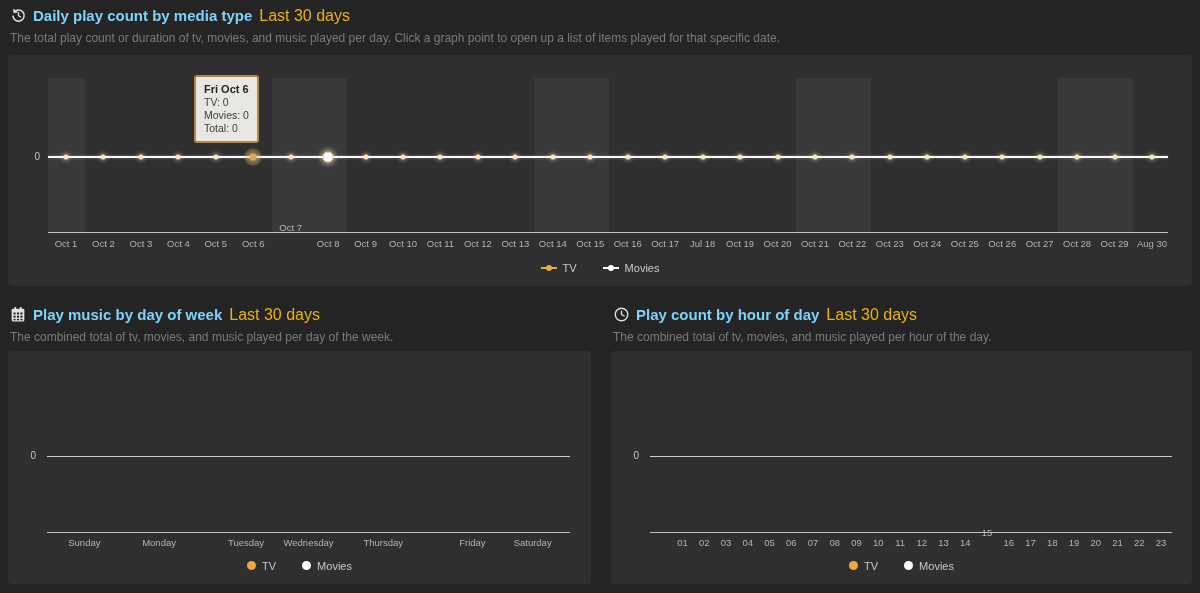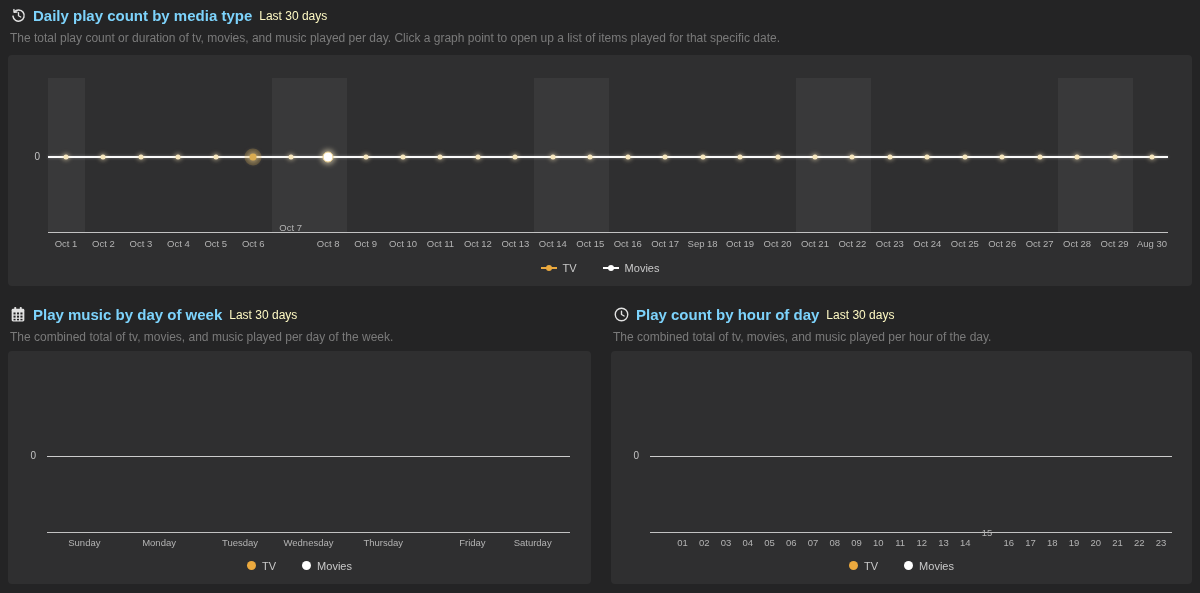--- a/index.html
+++ b/index.html
@@ -1,21 +1,21 @@
 <!DOCTYPE html>
 <html><head>
 <meta charset="utf-8">
 <style>
   html,body{margin:0;padding:0;background:#242425;font-family:"Liberation Sans",sans-serif;}
   body{width:1200px;height:593px;overflow:hidden;}
   .page{padding:6px 8px 0 8px;}
   .section-header{display:flex;align-items:center;gap:7px;height:18px;margin-left:2px;}
   .sh-icon{display:flex;align-items:center;justify-content:center;width:16px;height:16px;flex:0 0 auto;}
   .sh-title{font-size:15px;font-weight:700;color:#7dd3fc;white-space:nowrap;}
-  .sh-period{font-size:12px;color:#fef9c3;white-space:nowrap;position:relative;top:1px;}
+  .sh-period{font-size:16px;color:#eab308;white-space:nowrap;position:relative;top:1px;}
   .subtitle{font-size:12px;color:#7a7a7a;margin:7px 0 0 2px;height:14px;}
   .panel{position:relative;background:#2f2f30;border-radius:4px;overflow:hidden;}
   .panel-daily{margin-top:10px;height:231px;width:1184px;}
   .row2{display:flex;gap:20px;margin-top:19px;}
   .col-left{width:583px;flex:0 0 auto;}
   .col-right{width:581px;flex:0 0 auto;}
   .panel-sm{margin-top:7px;height:233px;}
   .plot{position:absolute;inset:0;}
   .band{position:absolute;background:#39393a;z-index:1;}
   .series-line{position:absolute;height:2px;background:#fbfbfb;z-index:3;box-shadow:0 0 3px rgba(255,255,255,0.35);}
@@ -93,21 +93,21 @@
           <div class="xtick" style="left: 507.379px; top: 183px;">Oct 13</div>
           <div class="dot" style="left: 507.379px; top: 102px;"></div>
           <div class="xtick" style="left: 544.828px; top: 183px;">Oct 14</div>
           <div class="dot" style="left: 544.828px; top: 102px;"></div>
           <div class="xtick" style="left: 582.276px; top: 183px;">Oct 15</div>
           <div class="dot" style="left: 582.276px; top: 102px;"></div>
           <div class="xtick" style="left: 619.724px; top: 183px;">Oct 16</div>
           <div class="dot" style="left: 619.724px; top: 102px;"></div>
           <div class="xtick" style="left: 657.172px; top: 183px;">Oct 17</div>
           <div class="dot" style="left: 657.172px; top: 102px;"></div>
-          <div class="xtick" style="left: 694.621px; top: 183px;">Sep 18</div>
+          <div class="xtick" style="left: 694.621px; top: 183px;">Jul 18</div>
           <div class="dot" style="left: 694.621px; top: 102px;"></div>
           <div class="xtick" style="left: 732.069px; top: 183px;">Oct 19</div>
           <div class="dot" style="left: 732.069px; top: 102px;"></div>
           <div class="xtick" style="left: 769.517px; top: 183px;">Oct 20</div>
           <div class="dot" style="left: 769.517px; top: 102px;"></div>
           <div class="xtick" style="left: 806.966px; top: 183px;">Oct 21</div>
           <div class="dot" style="left: 806.966px; top: 102px;"></div>
           <div class="xtick" style="left: 844.414px; top: 183px;">Oct 22</div>
           <div class="dot" style="left: 844.414px; top: 102px;"></div>
           <div class="xtick" style="left: 881.862px; top: 183px;">Oct 23</div>
@@ -130,20 +130,28 @@
       <div class="legend" id="legend-daily">
           <span class="legend-item">
             <span class="legend-marker line" style="--c: #EBA93E;"></span>
             <span class="legend-label">TV</span>
           </span>
           <span class="legend-item">
             <span class="legend-marker line" style="--c: #ffffff;"></span>
             <span class="legend-label">Movies</span>
           </span>
         </div>
+      <div class="tooltip">
+        <div class="tt-title">Fri Oct 6</div>
+        <div id="tt-rows">
+            <div class="tt-row">TV: 0</div>
+            <div class="tt-row">Movies: 0</div>
+            <div class="tt-row">Total: 0</div>
+          </div>
+      </div>
     </div>
   </div>
 
   <div class="row2">
 
     <div class="col-left section">
       <div class="section-header">
         <span class="sh-icon">
           <svg width="14" height="15" viewBox="0 0 24 26">
             <rect x="1" y="3" width="22" height="22" rx="2.5" fill="#e2e2e2"></rect>
@@ -166,21 +174,21 @@
         <span class="sh-period">Last 30 days</span>
       </div>
       <div class="subtitle">The combined total of tv, movies, and music played per day of the week.</div>
       <div class="panel panel-sm">
         <div class="plot" id="plot-dow">
             <div class="zero-line" style="left: 39px; width: 523px; top: 105px;"></div>
             <div class="axis-line" style="left: 39px; width: 523px; top: 181px;"></div>
             <div class="ytick" style="left: 6px; width: 22px; top: 99px;">0</div>
             <div class="xtick" style="left: 76.3571px; top: 186px;">Sunday</div>
             <div class="xtick" style="left: 151.071px; top: 186px;">Monday</div>
-            <div class="xtick" style="left: 232px; top: 186px;">Tuesday</div>
+            <div class="xtick" style="left: 238px; top: 186px;">Tuesday</div>
             <div class="xtick" style="left: 300.5px; top: 186px;">Wednesday</div>
             <div class="xtick" style="left: 375.214px; top: 186px;">Thursday</div>
             <div class="xtick" style="left: 449.929px; top: 186px; padding-left: 29px;">Friday</div>
             <div class="xtick" style="left: 524.643px; top: 186px;">Saturday</div>
           </div>
         <div class="legend" id="legend-dow">
             <span class="legend-item">
               <span class="legend-marker circle" style="--c: #EBA93E;"></span>
               <span class="legend-label">TV</span>
             </span>

